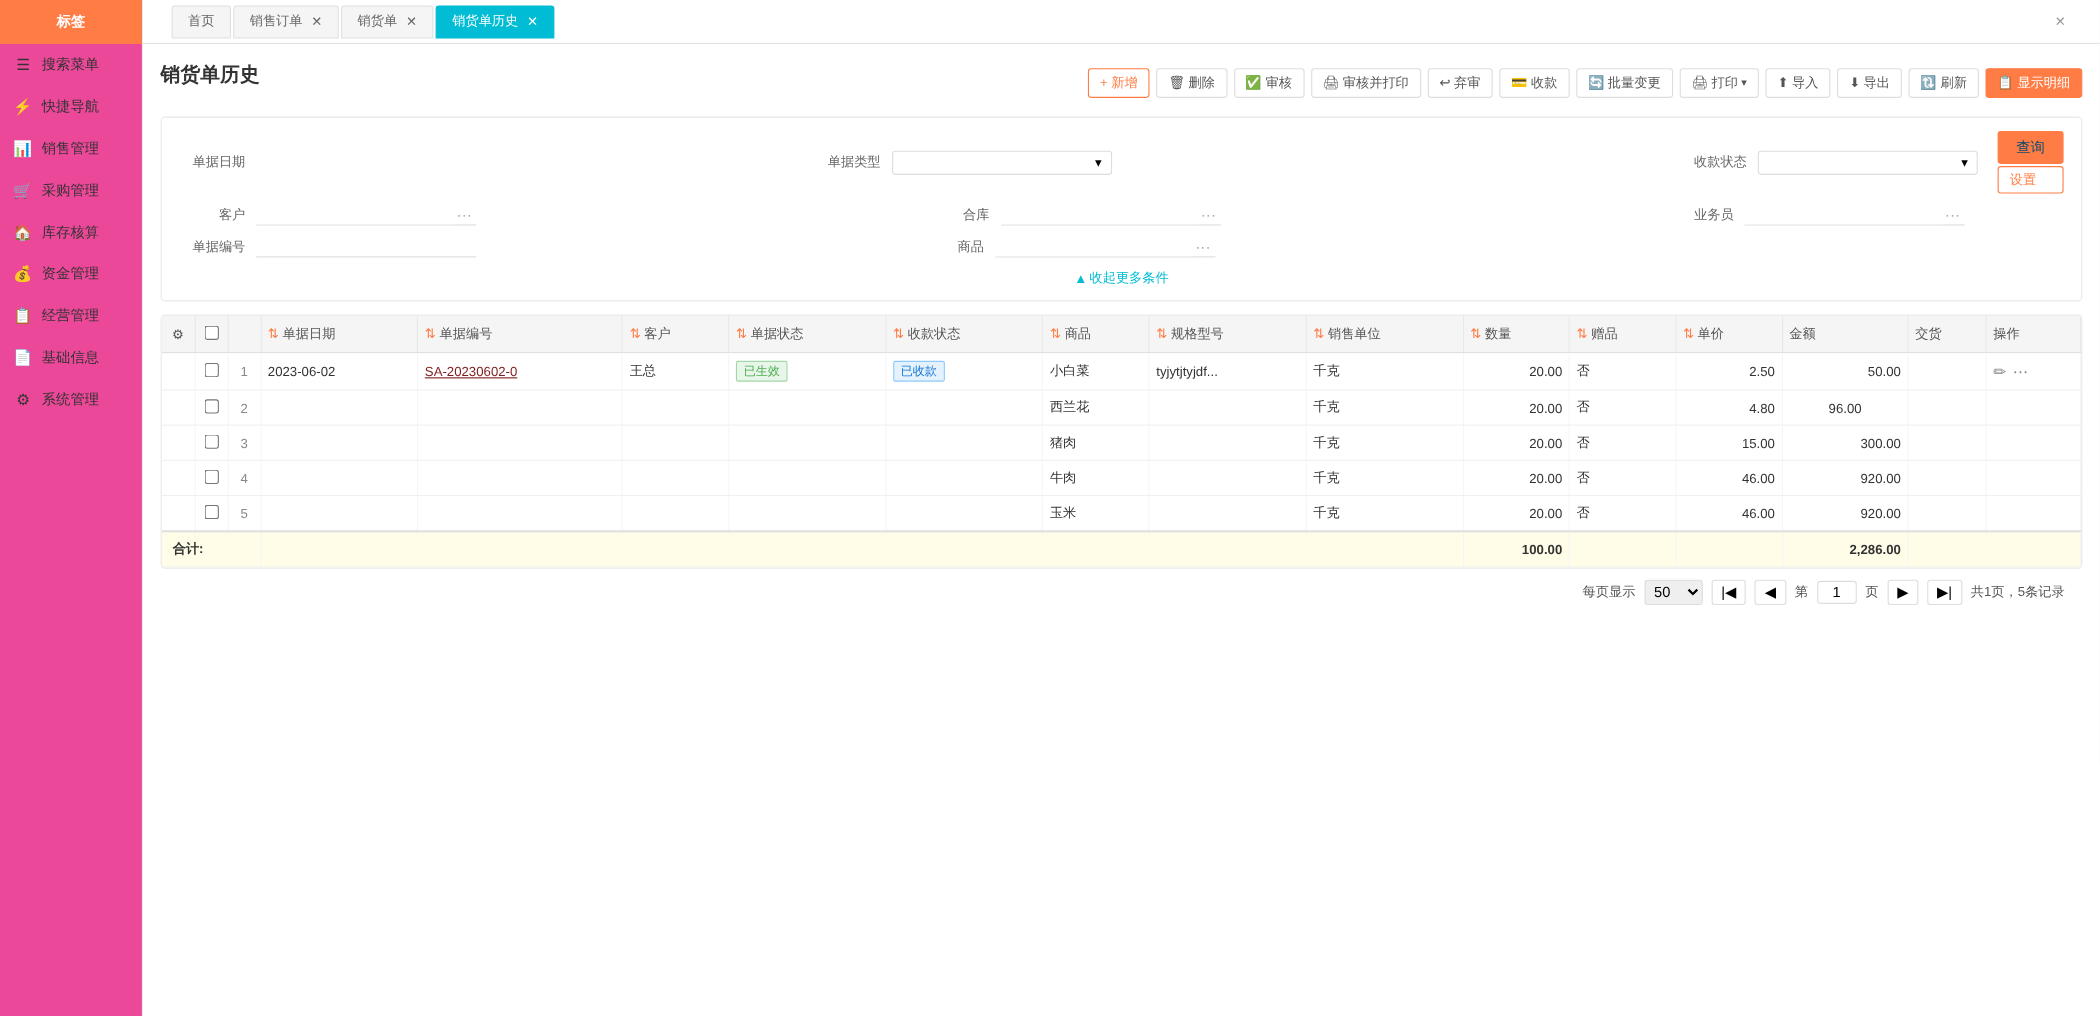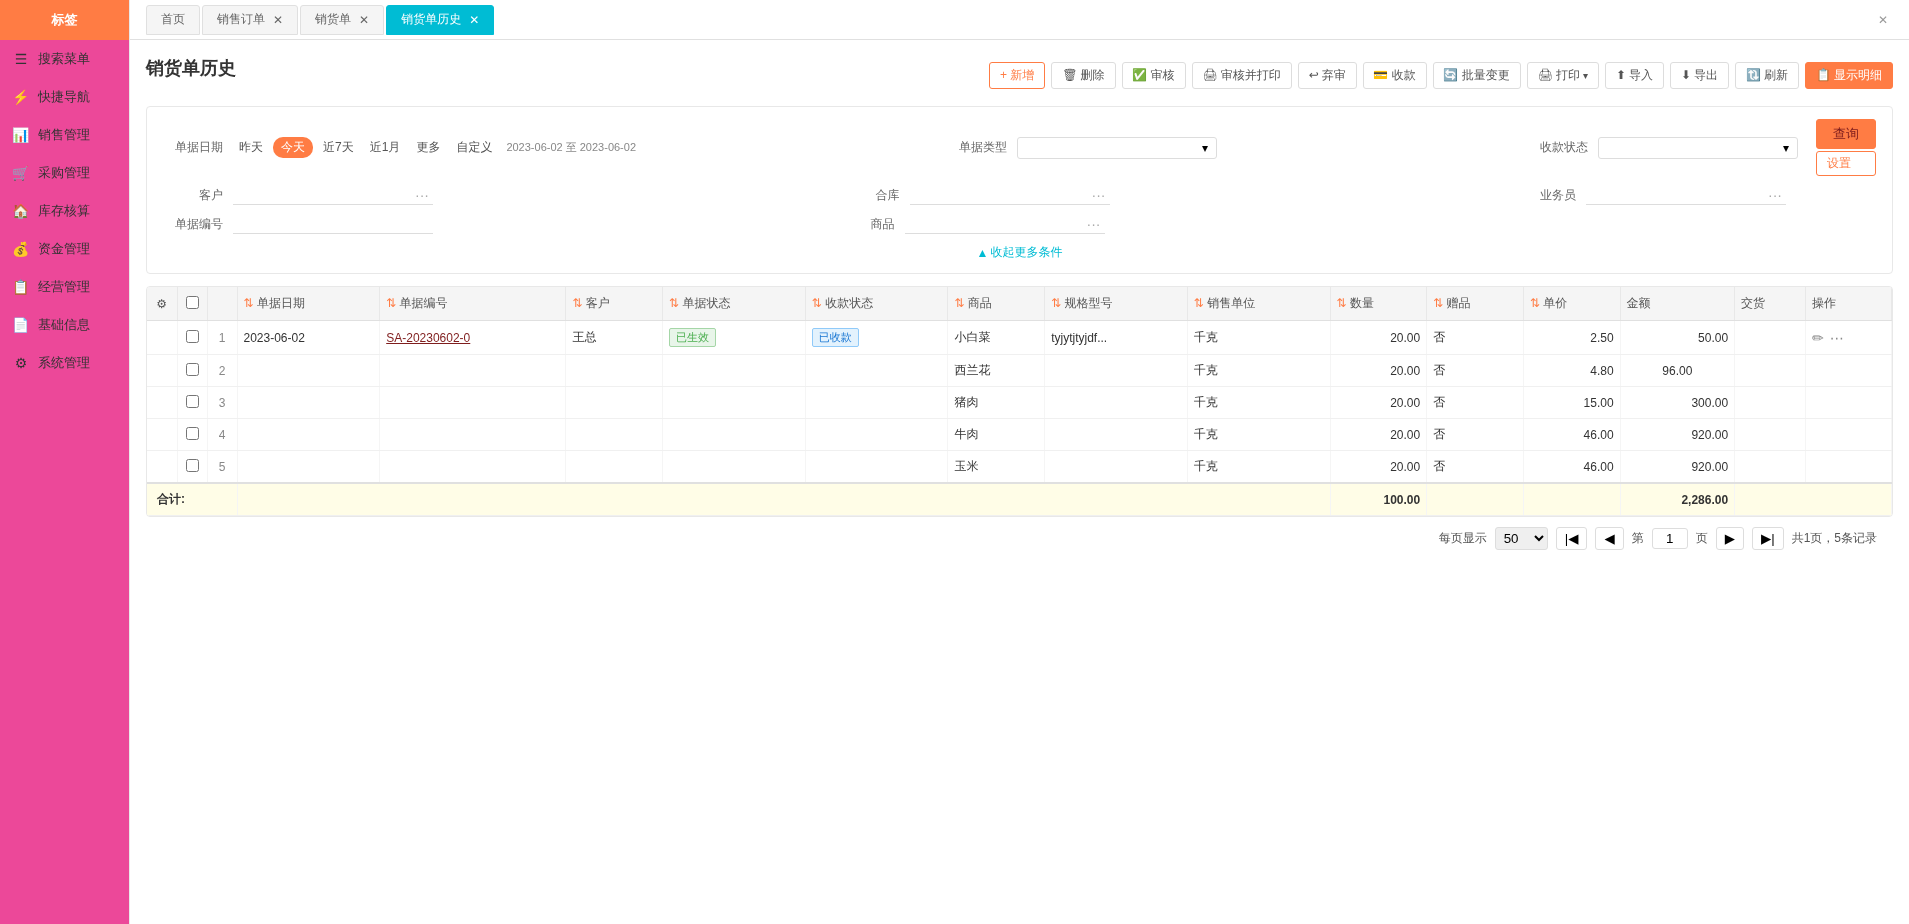--- a/index.html
+++ b/index.html
@@ -8,34 +8,34 @@
     
     .sidebar { width: 130px; background: #ec4899; border-right: 1px solid #e8e8e8; display: flex; flex-direction: column; height: 100%; }
     .sidebar-logo { height: 40px; background: #ff7c44; display: flex; align-items: center; justify-content: center; color: white; font-size: 13px; font-weight: bold; }
     .sidebar-item { display: flex; align-items: center; padding: 10px 12px; cursor: pointer; color: #333; gap: 8px; font-size: 13px; }
     .sidebar-item .icon { width: 18px; height: 18px; display: flex; align-items: center; justify-content: center; font-size: 14px; }
 
     
     .main { flex: 1; display: flex; flex-direction: column; overflow: hidden; }
 
     
-    .tab-bar { display: flex; align-items: center; background: #fff; border-bottom: 1px solid #e0e0e0; height: 40px; padding: 0 16px; gap: 2px; }
+    .tab-bar { display: flex; align-items: center; background: #fff; border-bottom: 1px solid #e0e0e0; height: 40px; padding: 0 26px; gap: 2px; }
     .tab { display: flex; align-items: center; padding: 0 14px; height: 30px; border: 1px solid #e0e0e0; background: #f5f5f5; color: #666; cursor: pointer; border-radius: 3px 3px 0 0; font-size: 12px; gap: 5px; }
     .tab.active { background: #00bcd4; color: white; border-color: #00bcd4; }
     .tab-close-btn { margin-left: 3px; cursor: pointer; color: inherit; }
 
     
     .content { flex: 1; overflow: auto; padding: 0; background: #f5f5f5; }
     .page-area { background: #fff; margin: 0; padding: 16px; height: 100%; }
 
     
     .page-title { font-size: 18px; font-weight: bold; color: #333; margin-bottom: 14px; }
     .btn { display: flex; align-items: center; gap: 3px; padding: 4px 10px; border: 1px solid #ddd; background: #fff; cursor: pointer; border-radius: 3px; font-size: 12px; color: #555; }
     .btn-new { color: #ff7c44; border-color: #ff7c44; }
-    .btn-query { background: #ff7c44; color: #7f1d1d; border-color: #ff7c44; padding: 5px 16px; font-size: 13px; }
+    .btn-query { background: #ff7c44; color: #0c4a6e; border-color: #ff7c44; padding: 5px 16px; font-size: 13px; }
     .btn-setting { background: #fff; color: #ff7c44; border: 1px solid #ff7c44; padding: 3px 10px; }
 
     
     .filter-area { background: #fff; border: 1px solid #e8e8e8; border-radius: 4px; padding: 12px 16px; margin-bottom: 12px; }
     .filter-row { display: flex; align-items: center; gap: 10px; margin-bottom: 10px; }
     .filter-label { color: #666; min-width: 60px; text-align: right; font-size: 12px; }
     .filter-input { border: none; border-bottom: 1px solid #ddd; outline: none; width: 160px; font-size: 12px; padding: 2px 4px; }
     .filter-select { border: 1px solid #ddd; border-radius: 3px; padding: 3px 8px; font-size: 12px; min-width: 120px; background: #fff; cursor: pointer; display: flex; align-items: center; justify-content: space-between; }
     .filter-dots { color: #aaa; font-size: 14px; cursor: pointer; }
     .date-tab { padding: 2px 6px; border-radius: 3px; cursor: pointer; font-size: 12px; color: #555; }
@@ -188,29 +188,20 @@
             <span>📋</span>
             <span>显示明细</span>
           </button>
         </div>
       </div>
 
       <div class="filter-area">
 
         <div class="filter-row">
           <span class="filter-label">单据日期</span>
-          <div style="display:flex; align-items:center; gap:4px;">
-            <span class="date-tab">昨天</span>
-            <span class="date-tab active" style="background:#ff7c44;color:white;border-radius:10px;padding:2px 8px;">今天</span>
-            <span class="date-tab">近7天</span>
-            <span class="date-tab">近1月</span>
-            <span class="date-tab">更多</span>
-            <span class="date-tab">自定义</span>
-            <span class="date-range">2023-06-02 至 2023-06-02</span>
-          </div>
           <span style="flex:1;"></span>
           <span class="filter-label">单据类型</span>
           <div class="filter-select" style="min-width:200px;">
             <span></span>
             <span>▾</span>
           </div>
           <span style="flex:1;"></span>
           <span class="filter-label">收款状态</span>
           <div class="filter-select" style="min-width:200px;">
             <span></span>

